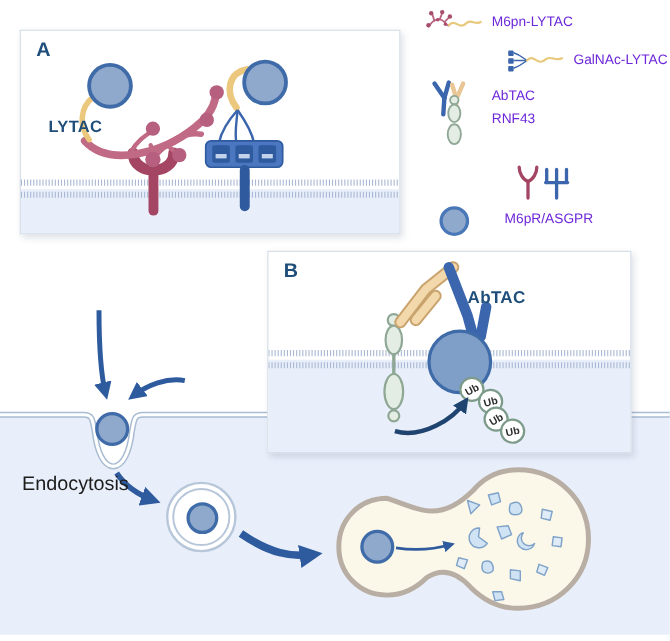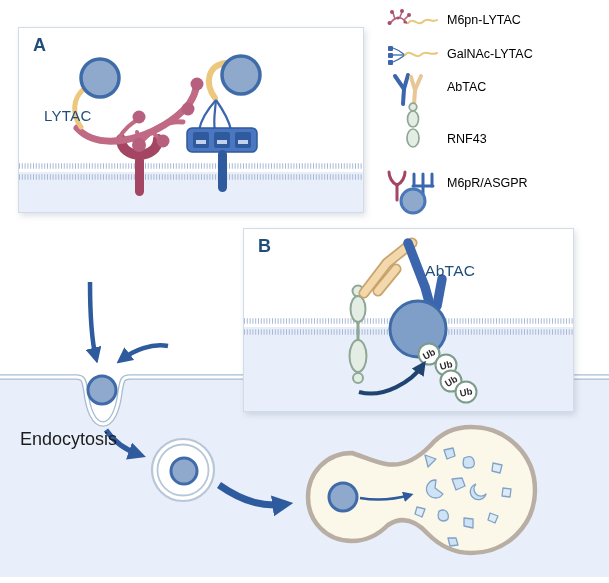--- a/index.html
+++ b/index.html
@@ -12,30 +12,30 @@
   .panel{
     position:absolute;background:#ffffff;border:1px solid #d3dce6;
     box-shadow:2px 3px 6px rgba(70,90,120,.18);
   }
   #panel-a{left:18px;top:27px;width:344px;height:184px;}
   #panel-b{left:243px;top:228px;width:329px;height:182px;}
   .panel-letter{
     position:absolute;color:#1f4e7a;font-weight:bold;font-size:18px;line-height:1;
   }
   .navy-label{
-    position:absolute;color:#1f4e7a;font-weight:normal;font-size:15px;line-height:1;
+    position:absolute;color:#1f4e7a;font-weight:bold;font-size:15px;line-height:1;
     letter-spacing:.3px;
   }
   .black-label{
     position:absolute;color:#1c1c1c;font-size:18px;line-height:1.15;
   }
   #legend{position:absolute;left:385px;top:2px;width:222px;}
   .legend-row{position:absolute;display:flex;align-items:center;left:0;width:222px;}
   .legend-icon{width:56px;flex:0 0 56px;display:flex;justify-content:center;align-items:center;}
-  .legend-label{color:#000000;font-size:12.5px;line-height:1.25;padding-left:6px;}
+  .legend-label{color:#6d28d9;font-size:12.5px;line-height:1.25;padding-left:6px;}
 </style>
 </head>
 <body>
 
 <div id="canvas">
 
   <svg class="abs" style="left:0;top:0;" width="609" height="583" viewBox="0 0 609 583">
     <defs>
       <marker id="ah" viewBox="0 0 10 10" refX="6.5" refY="5" markerWidth="3.6" markerHeight="3.6" orient="auto-start-reverse">
         <path d="M0 0 L10 5 L0 10 z" fill="#2e5a9e"></path>
@@ -176,21 +176,21 @@
             <circle cx="2.5" cy="15" r="2"></circle>
               <circle cx="11" cy="10" r="1.6"></circle>
               <circle cx="18" cy="14" r="1.6"></circle>
           </g>
           <path d="M 21 15 C 27 8 30 20 37 13 C 41 9 45 15 50 12" stroke="#e8c87a" stroke-width="2" fill="none" stroke-linecap="round"></path>
         </svg>
       </div>
       <div class="legend-label">M6pn-LYTAC</div>
     </div>
 
-    <div class="legend-row" style="top:40px;height:26px;">
+    <div class="legend-row" style="top:40px;height:26px;justify-content:flex-end;">
       <div class="legend-icon">
         <svg width="52" height="26" viewBox="0 0 52 26">
           <g fill="#3b66ad">
             <rect x="1" y="4" width="5" height="5" rx="1"></rect>
             <rect x="1" y="11" width="5" height="5" rx="1"></rect>
             <rect x="1" y="18" width="5" height="5" rx="1"></rect>
           </g>
           <g stroke="#3b66ad" stroke-width="1.3" fill="none">
             <path d="M 6 6 C 12 8 15 11 18 13"></path>
             <path d="M 6 13 L 18 13"></path>
@@ -213,34 +213,34 @@
           <g stroke="#e9c695" stroke-width="4" fill="none" stroke-linecap="round">
             <path d="M 27 36 L 28 21"></path>
               <path d="M 28 21 L 24 8"></path>
               <path d="M 28 21 L 34 7"></path>
           </g>
         </svg>
       </div>
       <div class="legend-label">AbTAC</div>
     </div>
 
-    <div class="legend-row" style="top:100px;height:46px;align-items:flex-end;">
+    <div class="legend-row" style="top:84px;height:46px;">
       <div class="legend-icon">
         <svg width="52" height="46" viewBox="0 0 52 46">
           <g fill="#e4ede4" stroke="#8fa795" stroke-width="1.7">
             <circle cx="26" cy="5" r="3.8"></circle>
             <ellipse cx="26" cy="17" rx="5.5" ry="8"></ellipse>
             <ellipse cx="26" cy="36" rx="6" ry="9"></ellipse>
           </g>
         </svg>
       </div>
       <div class="legend-label">RNF43</div>
     </div>
 
-    <div class="legend-row" style="top:164px;height:36px;">
+    <div class="legend-row" style="top:134px;height:36px;flex-direction:column;">
       <div class="legend-icon">
         <svg width="52" height="36" viewBox="0 0 52 36">
           <g stroke="#a34563" stroke-width="3" fill="none" stroke-linecap="round">
             <path d="M 10 34 L 10 19"></path>
             <path d="M 10 19 C 5 17 2 11 2 6"></path>
             <path d="M 10 19 C 15 17 18 11 18 6"></path>
           </g>
           <g stroke="#3b66ad" stroke-width="3" fill="none" stroke-linecap="round">
             <path d="M 36 34 L 36 20"></path>
             <path d="M 26 20 L 46 20"></path>

